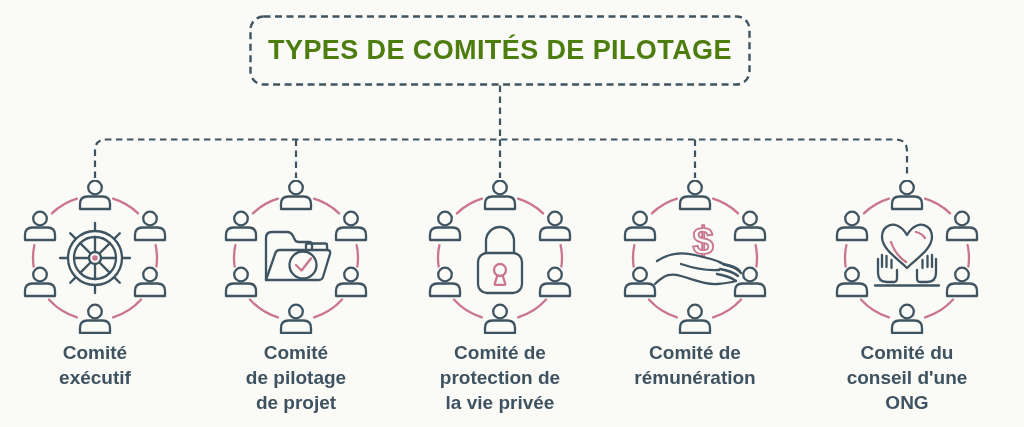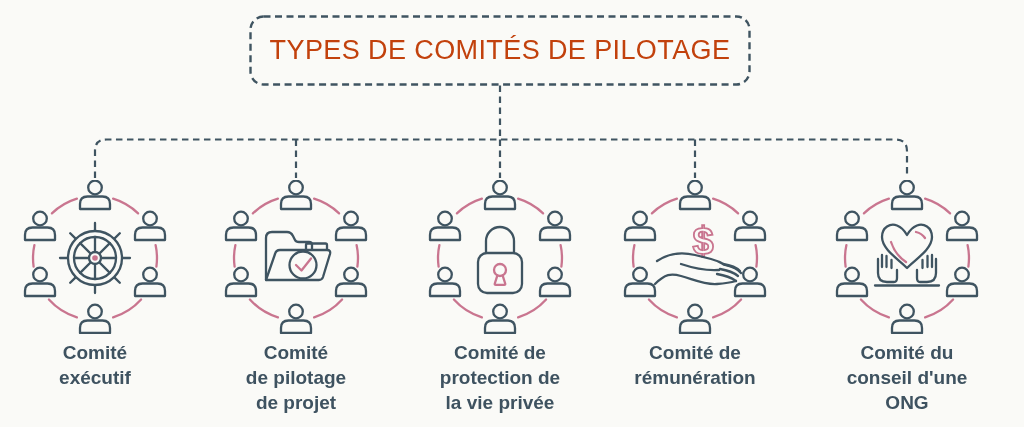--- a/index.html
+++ b/index.html
@@ -10,22 +10,22 @@
     overflow:hidden;
     position:relative;
   }
   .stage{position:absolute;left:0;top:0;width:1024px;height:427px;}
   .connectors{position:absolute;left:0;top:0;pointer-events:none;}
   .title-box{
     position:absolute;left:250px;top:16px;width:500px;height:69px;
     display:flex;align-items:center;justify-content:center;
   }
   .title-text{
-    color:#c2410c;
-    font-size:27px;font-weight:normal;letter-spacing:.4px;
+    color:#4d7c0f;
+    font-size:27px;font-weight:bold;letter-spacing:.4px;
     white-space:nowrap;
   }
   .group{position:absolute;width:150px;height:154px;top:180px;}
   .g1{left:20px;}  .g2{left:221px;} .g3{left:425px;} .g4{left:620px;} .g5{left:832px;}
   .label{
     position:absolute;top:340px;width:220px;
     text-align:center;
     color:#3e5260;font-size:19px;font-weight:bold;line-height:25px;
     white-space:pre-line;
   }

